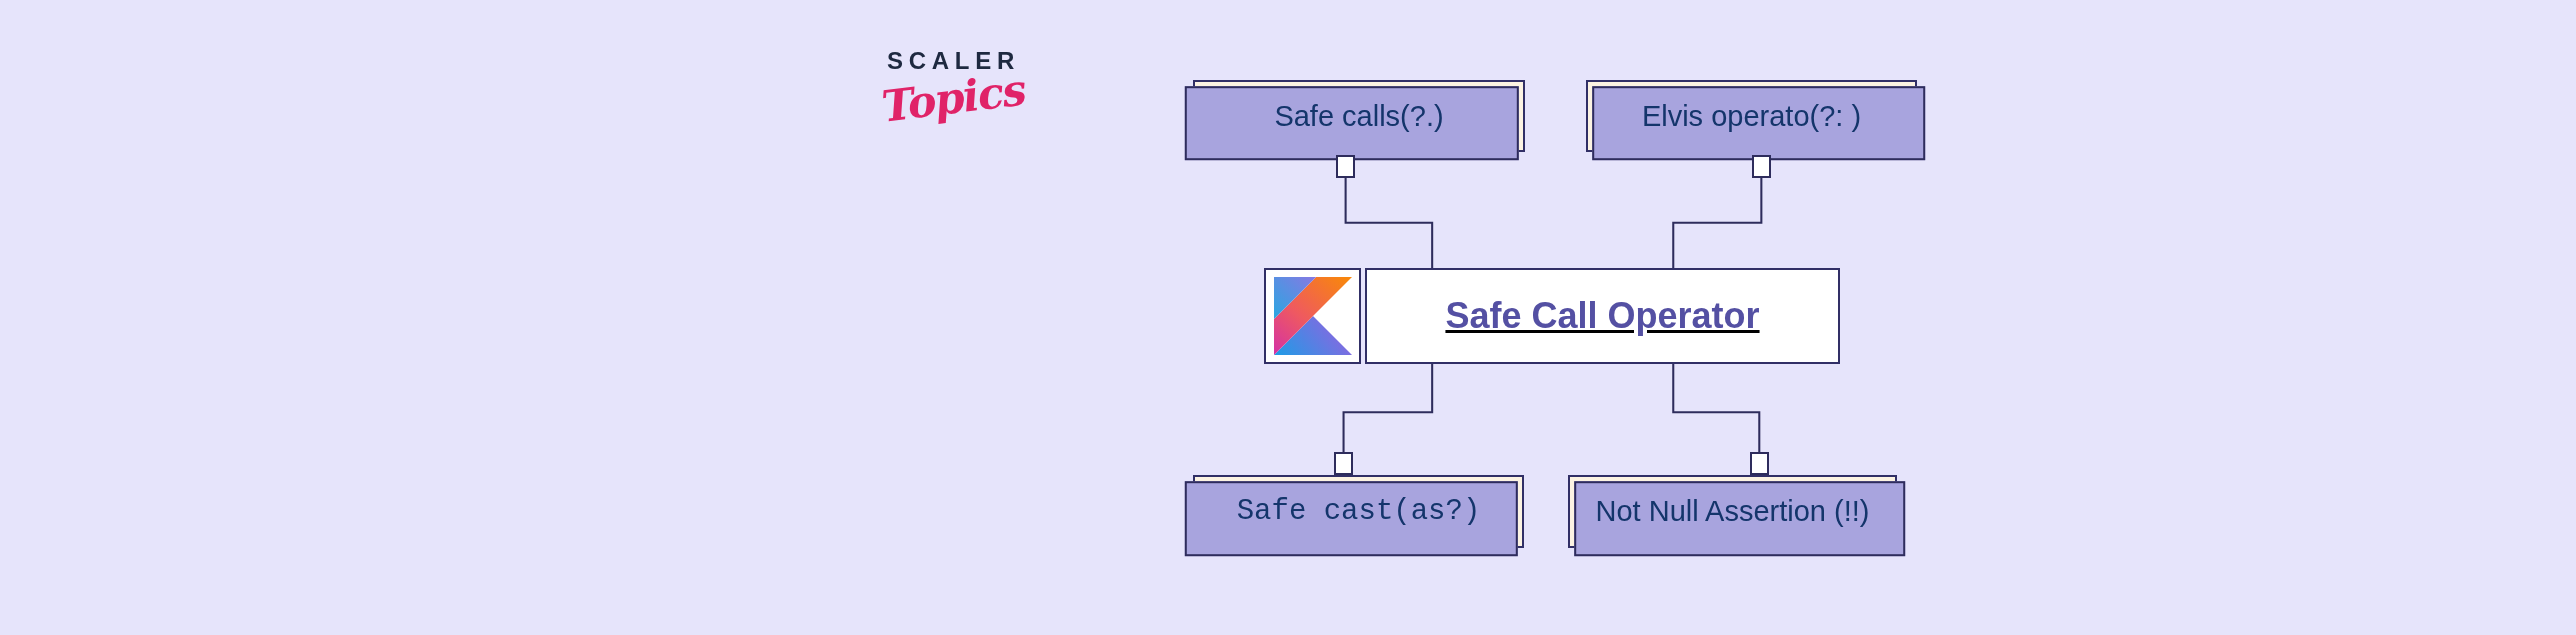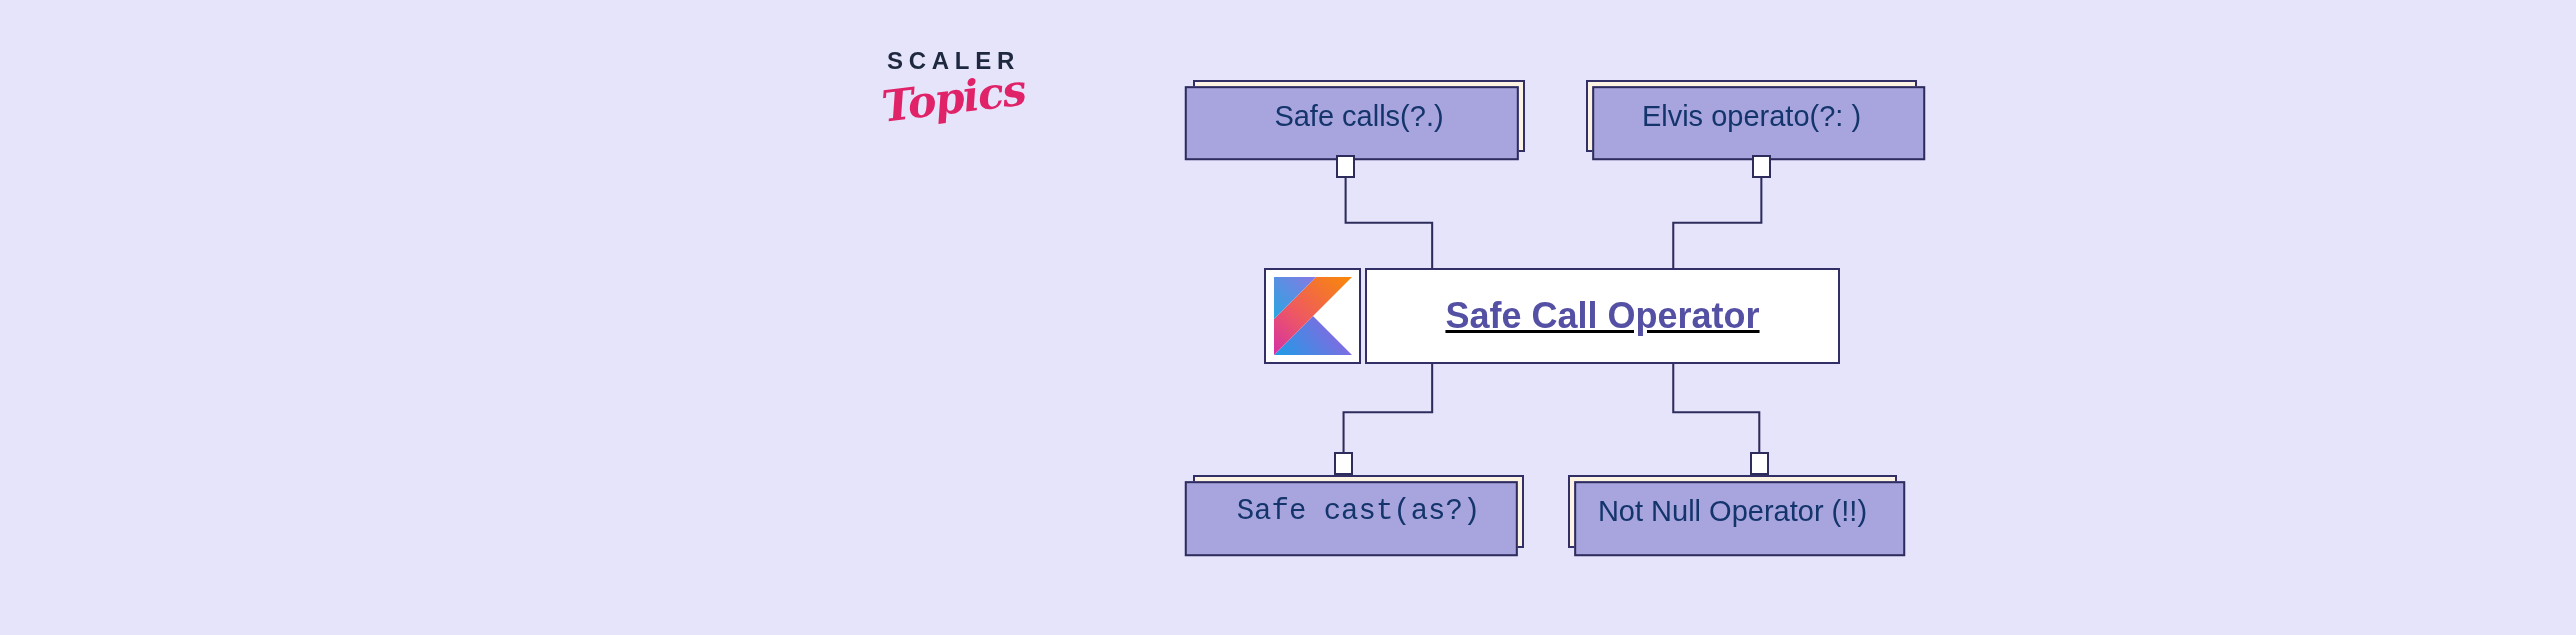--- a/index.html
+++ b/index.html
@@ -86,21 +86,21 @@
   <div class="node node-tl sh-left">
     <span>Safe calls(?.)</span>
   </div>
   <div class="node node-tr sh-right">
     <span>Elvis operato(?: )</span>
   </div>
   <div class="node node-bl sh-left">
     <span>Safe cast(as?)</span>
   </div>
   <div class="node node-br sh-right">
-    <span>Not Null Operator (!!)</span>
+    <span>Not Null Assertion (!!)</span>
   </div>
 
   <div class="port port-tl"></div>
   <div class="port port-tr"></div>
   <div class="port port-bl"></div>
   <div class="port port-br"></div>
 
   <div class="kotlin-box">
     <svg viewBox="0 0 100 100" preserveAspectRatio="none">
       <defs>

